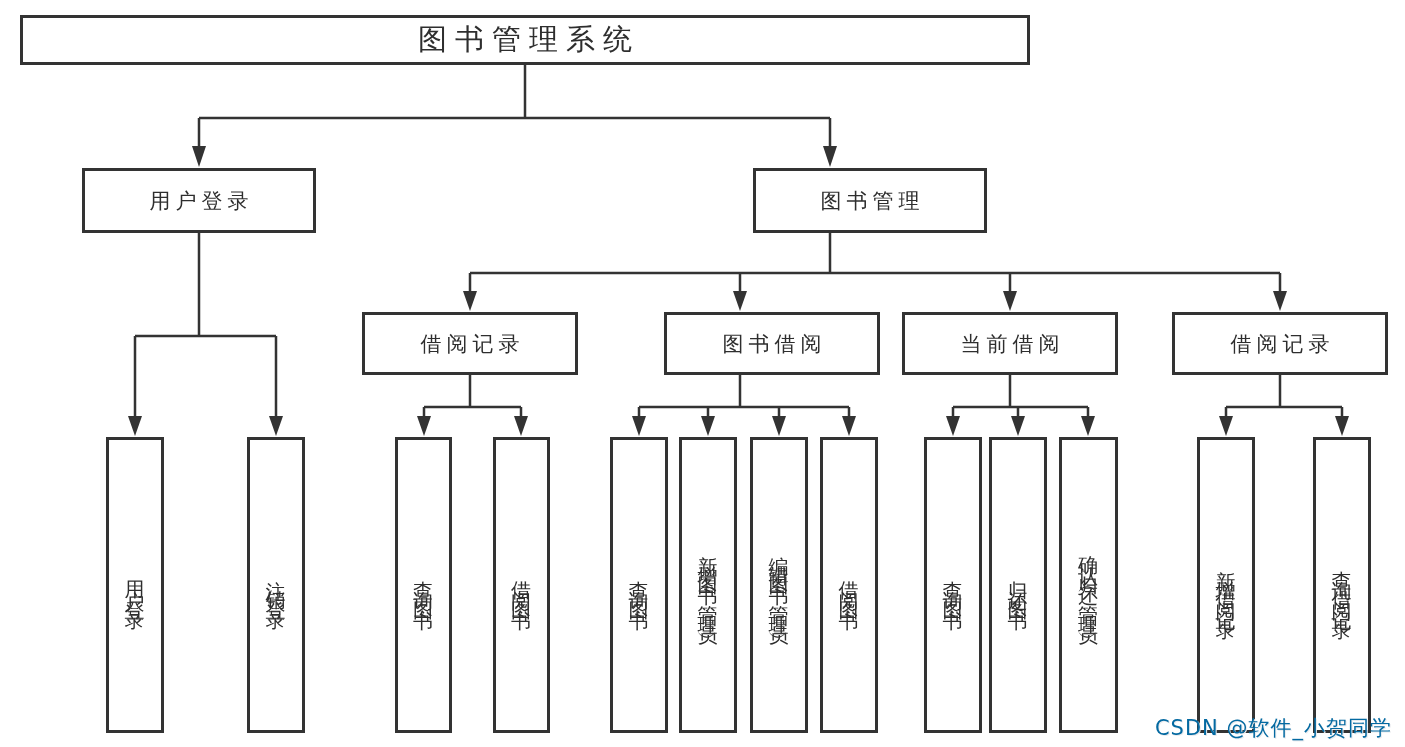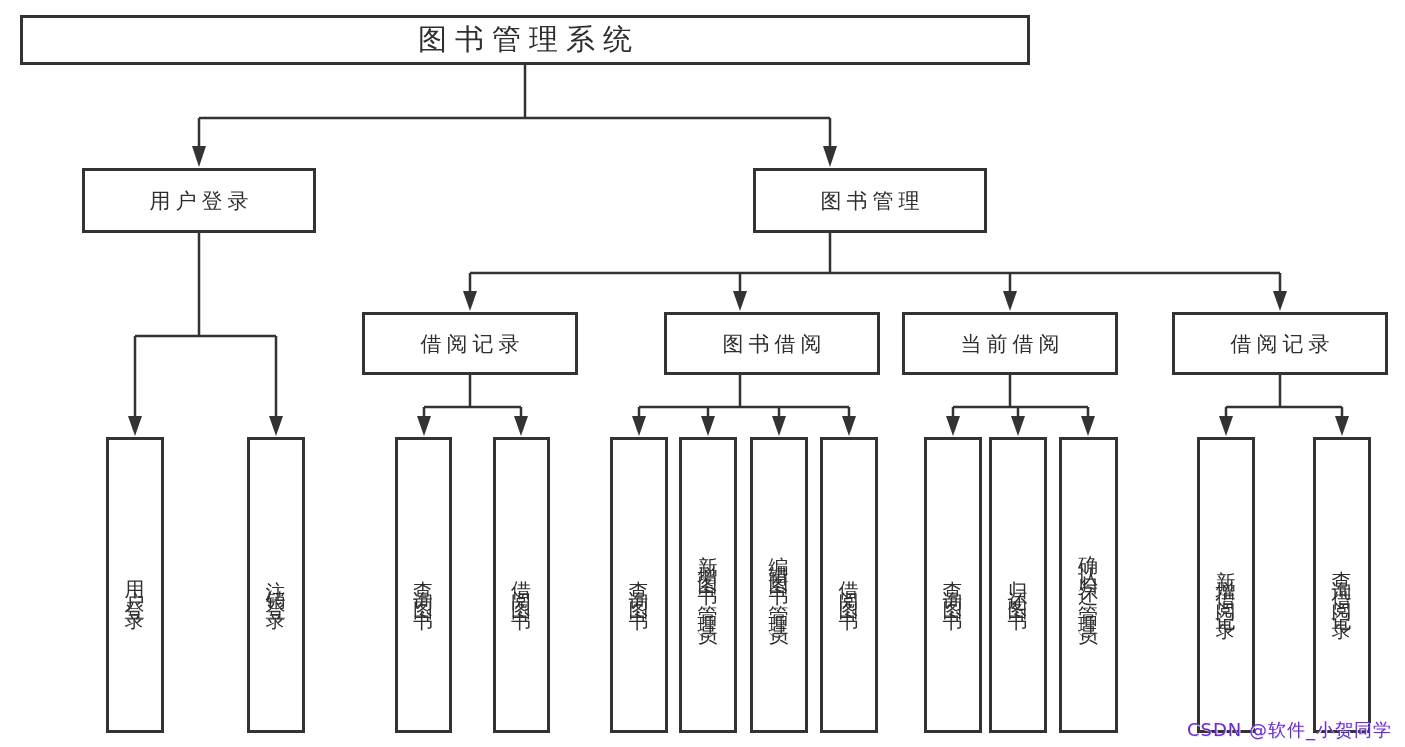--- a/index.html
+++ b/index.html
@@ -56,22 +56,22 @@
   #connectors path {
     stroke: #333333;
     stroke-width: 2.5;
     fill: none;
   }
   #connectors polygon { fill: #333333; }
   .watermark {
     position: absolute;
     right: 13px;
     bottom: 5px;
-    font-size: 18px;
-    color: #6d28d9;
+    font-size: 21px;
+    color: #0369a1;
     text-shadow: 1px 1px 0 #e9ebee;
     letter-spacing: 1px;
     z-index: 3;
     white-space: nowrap;
   }
 </style>
 </head>
 <body>
 
 <div id="canvas">

